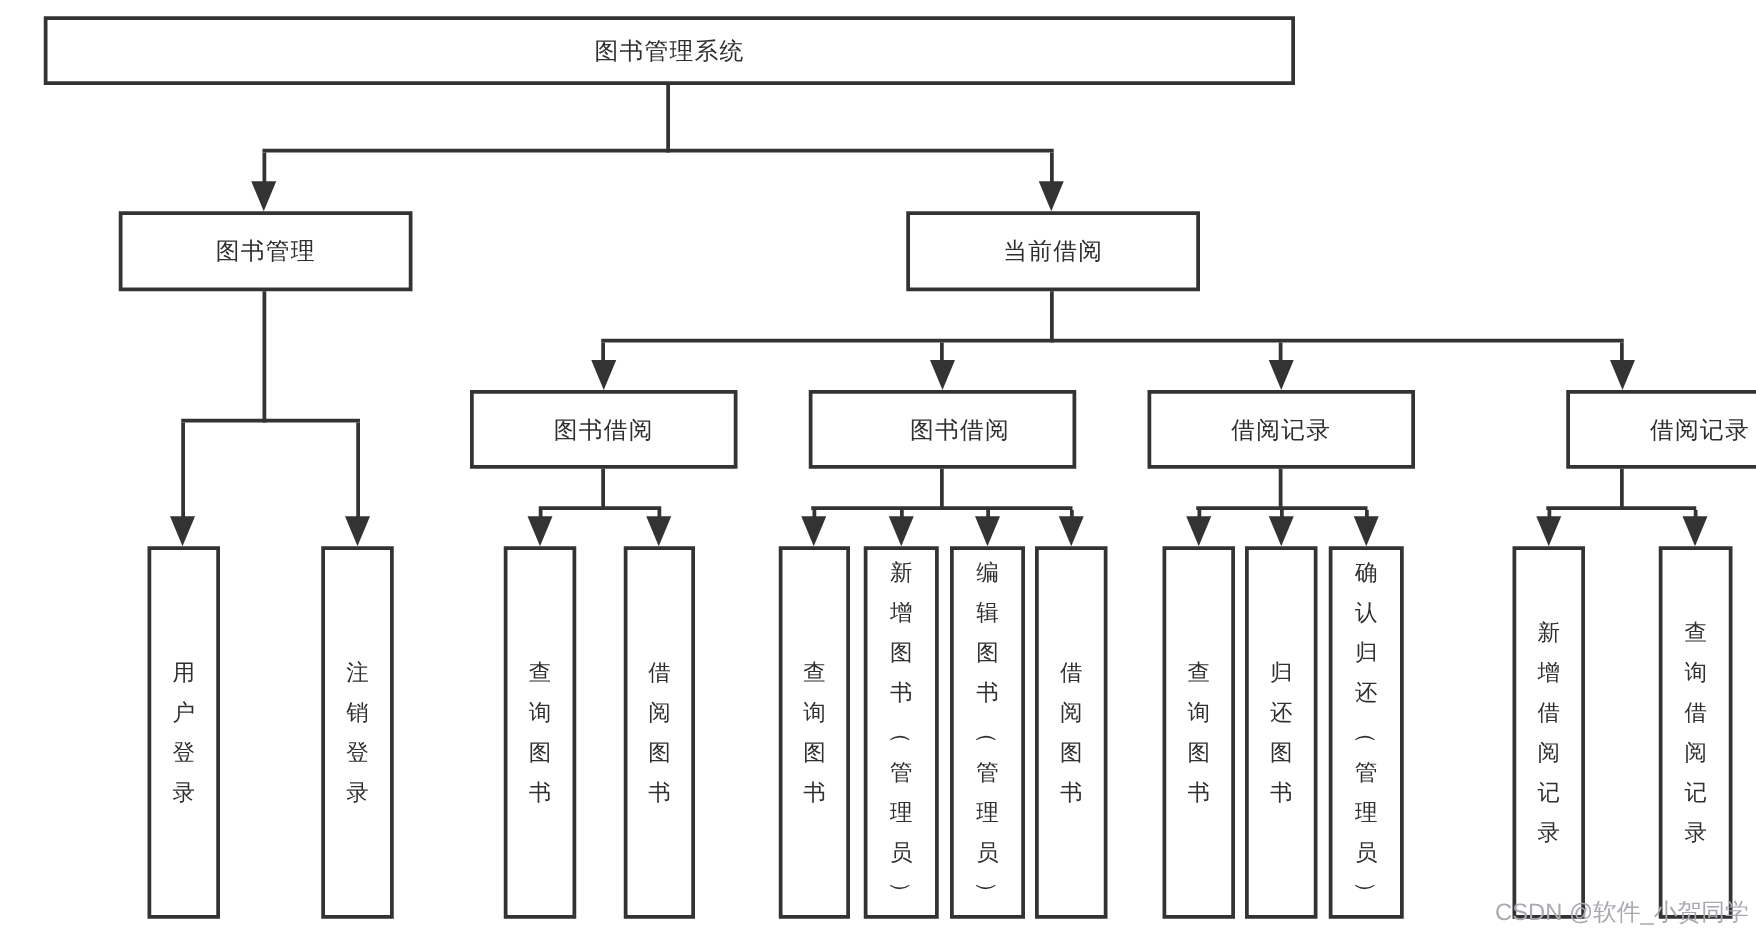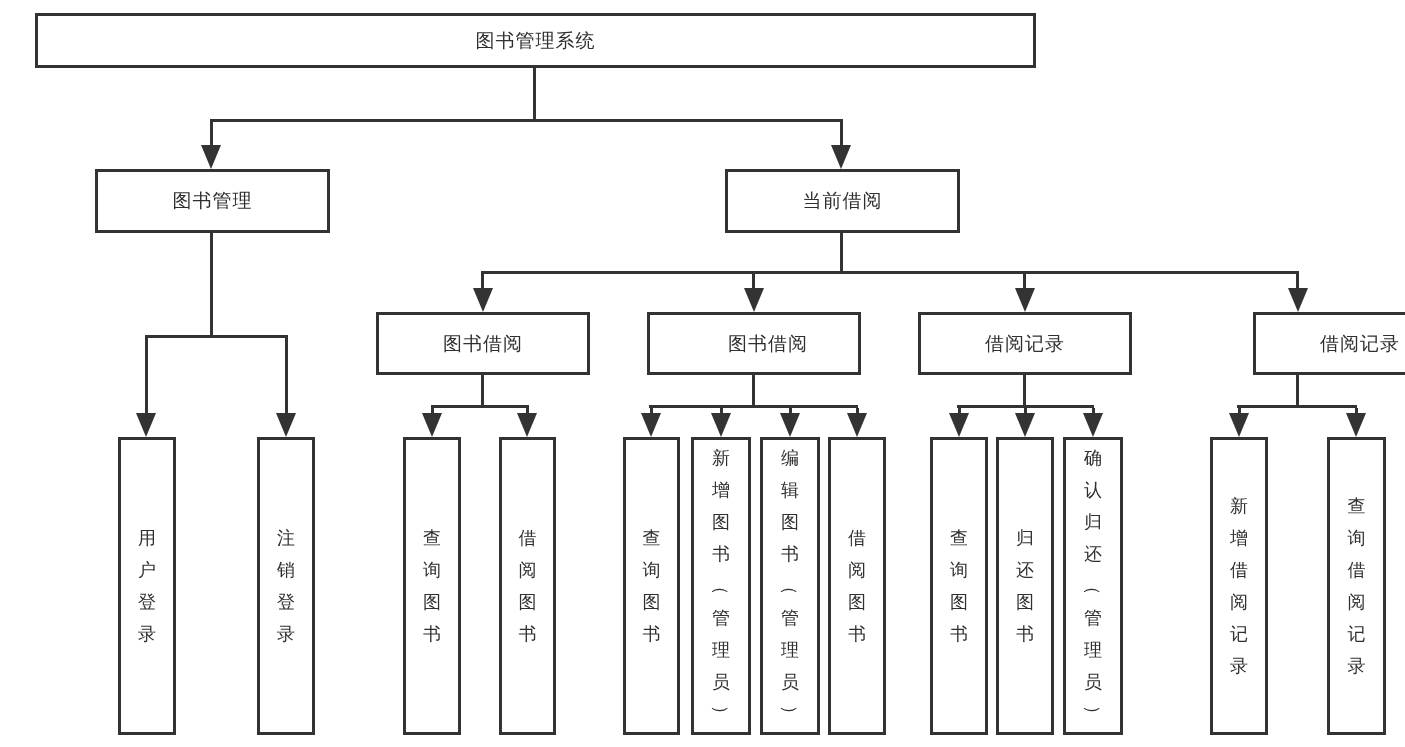--- a/index.html
+++ b/index.html
@@ -282,14 +282,15 @@
   <div class="arrow" style="left:1002px;top:413px;"></div>
   <div class="arrow" style="left:1070px;top:413px;"></div>
 
   <div class="vline" style="left:1283px;top:375px;height:33px;"></div>
   <div class="hline" style="left:1224px;top:405px;width:120px;"></div>
   <div class="vline" style="left:1225px;top:408px;height:9px;"></div>
   <div class="vline" style="left:1342px;top:408px;height:9px;"></div>
   <div class="arrow" style="left:1216px;top:413px;"></div>
   <div class="arrow" style="left:1333px;top:413px;"></div>
 
+  <div class="watermark">CSDN @软件_小贺同学</div>
 
 </div>
 
 </body></html>

